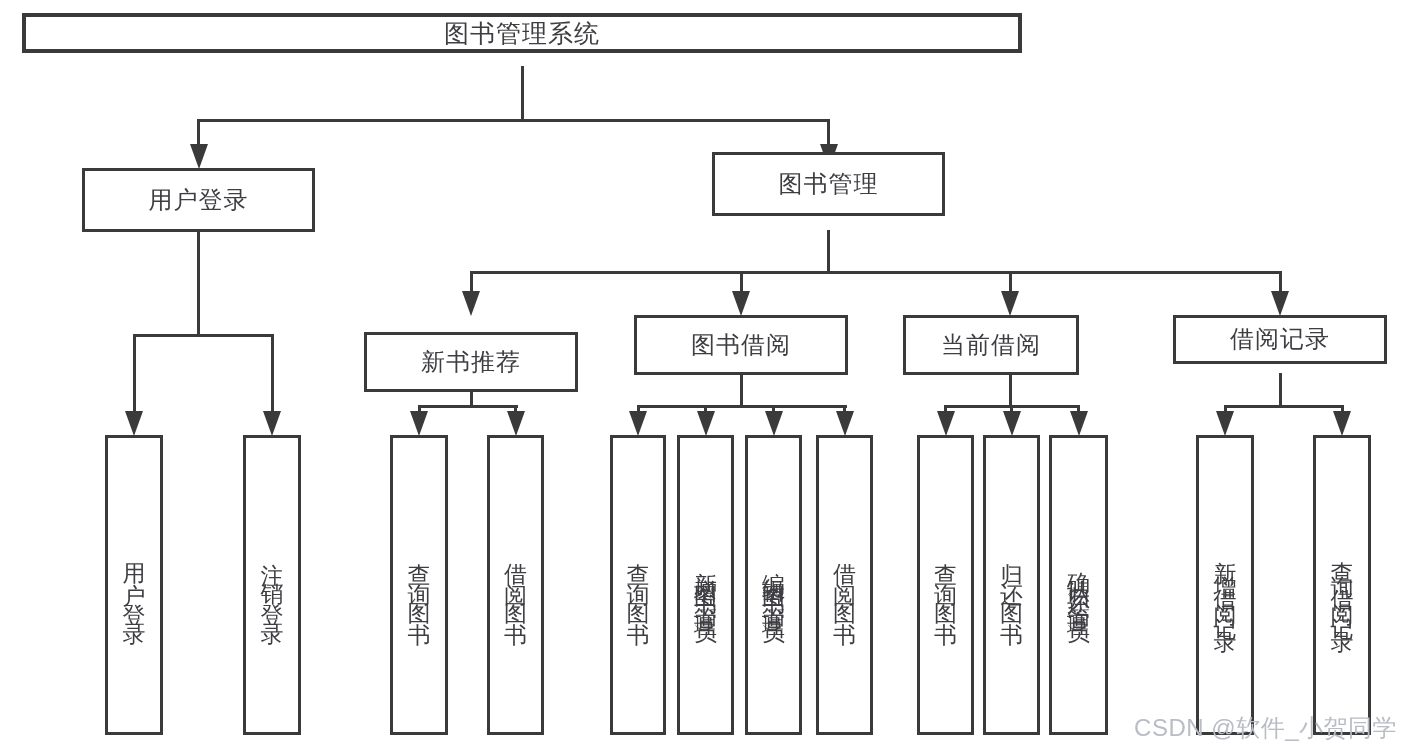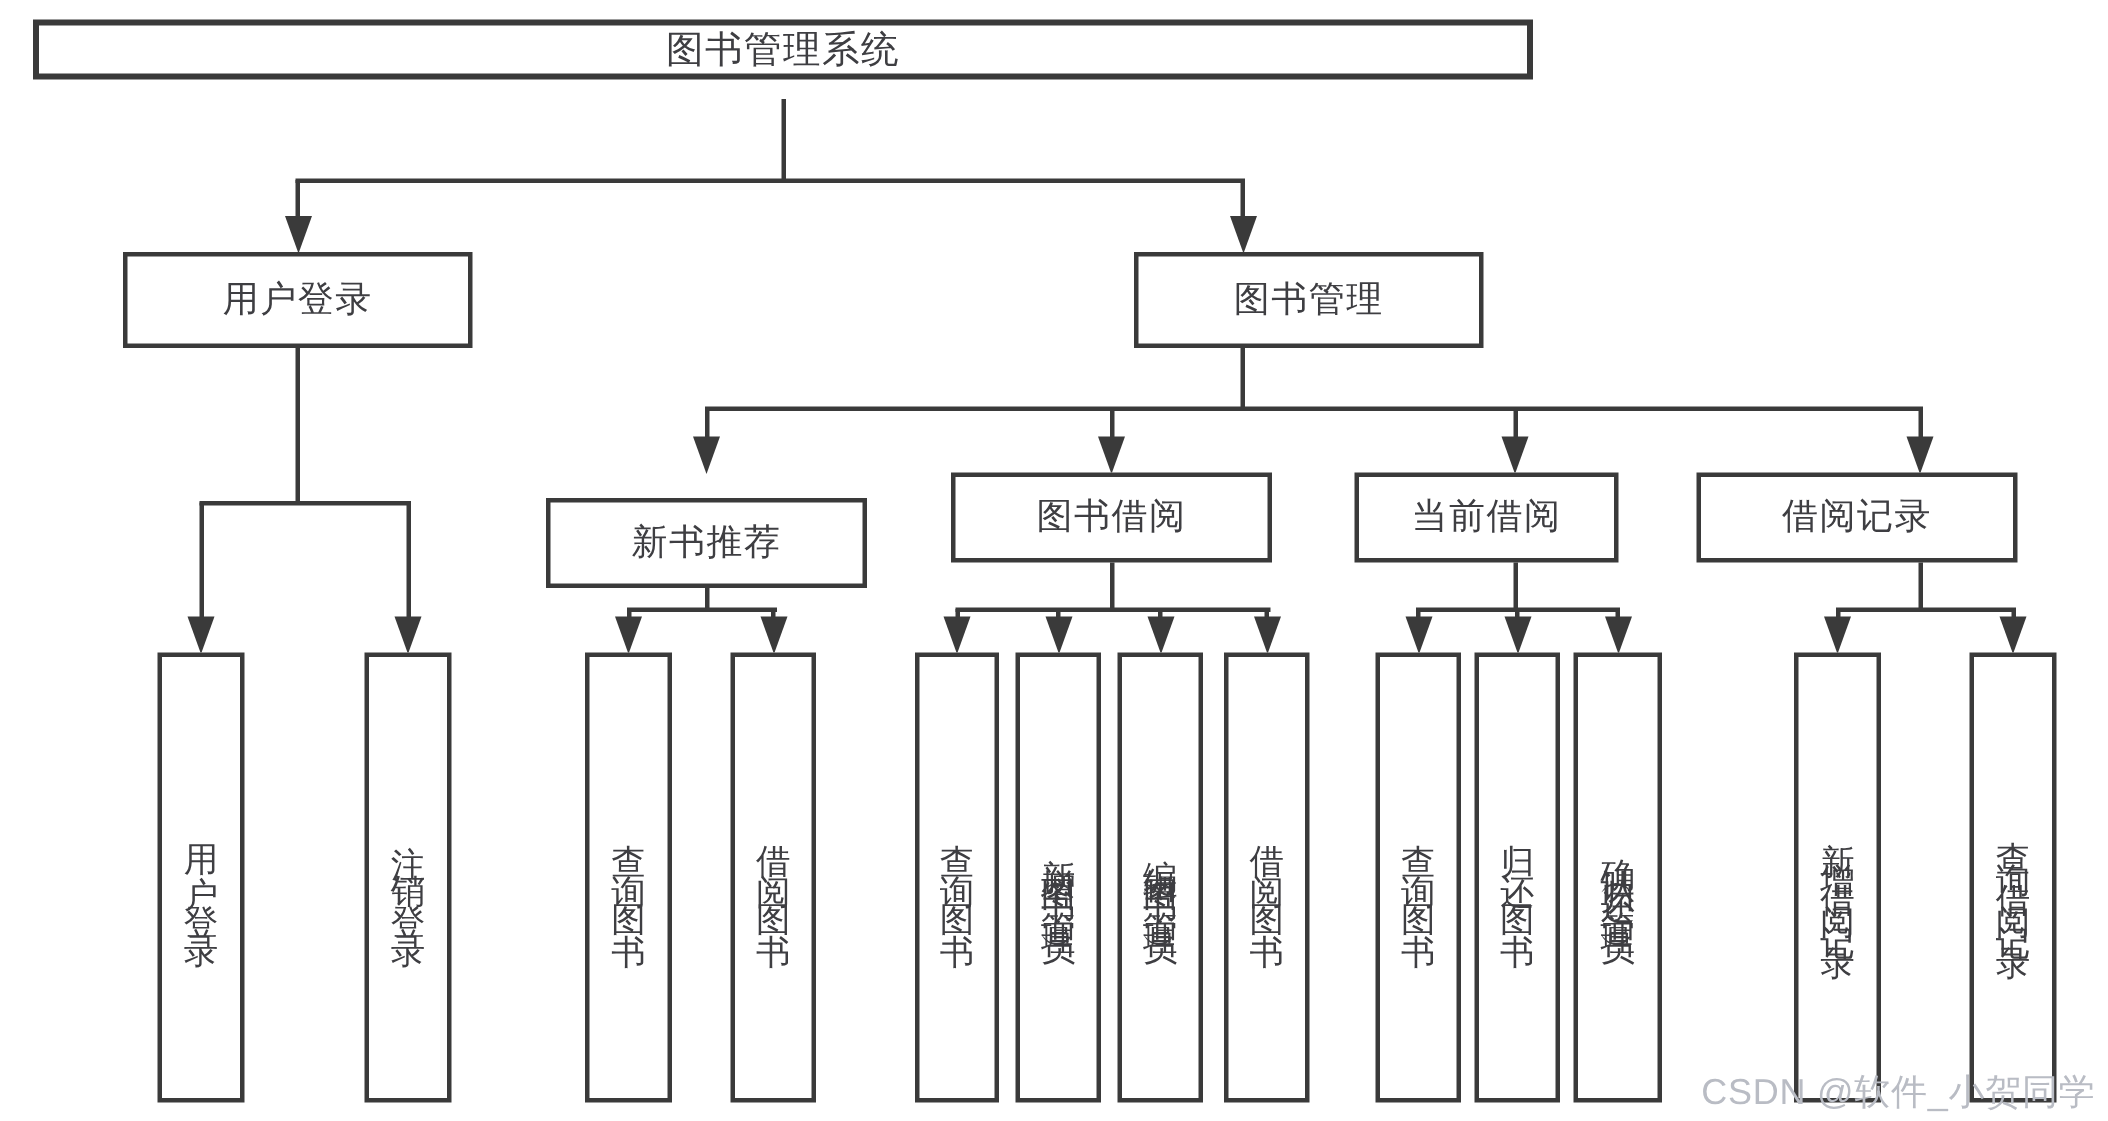--- a/index.html
+++ b/index.html
@@ -123,33 +123,33 @@
       <div class="cline" style="left: 1341px; top: 406px; width: 3px; height: 7px;"></div>
       <div class="arrow" style="left: 1333px; top: 411px;"></div>
     </div>
   <div id="nodes-layer">
       <div class="node horizontal root" style="left: 22px; top: 13px; width: 1000px; height: 40px;">
         <span class="lbl">图书管理系统</span>
       </div>
       <div class="node horizontal" style="left: 82px; top: 168px; width: 233px; height: 64px;">
         <span class="lbl">用户登录</span>
       </div>
-      <div class="node horizontal" style="left: 712px; top: 168px; width: 233px; height: 64px; margin-left: 44px;">
+      <div class="node horizontal" style="left: 712px; top: 152px; width: 233px; height: 64px;">
         <span class="lbl">图书管理</span>
       </div>
       <div class="node horizontal" style="left: 364px; top: 332px; width: 214px; height: 60px;">
         <span class="lbl">新书推荐</span>
       </div>
       <div class="node horizontal" style="left: 634px; top: 315px; width: 214px; height: 60px;">
         <span class="lbl">图书借阅</span>
       </div>
       <div class="node horizontal" style="left: 903px; top: 315px; width: 176px; height: 60px;">
         <span class="lbl">当前借阅</span>
       </div>
-      <div class="node horizontal" style="left: 1131px; top: 315px; width: 214px; height: 60px;">
+      <div class="node horizontal" style="left: 1173px; top: 315px; width: 214px; height: 49px;">
         <span class="lbl">借阅记录</span>
       </div>
       <div class="node vertical" style="left: 105px; top: 435px; width: 58px; height: 300px;">
         <span class="lbl" style="letter-spacing: 20px;">用户登录</span>
       </div>
       <div class="node vertical" style="left: 243px; top: 435px; width: 58px; height: 300px;">
         <span class="lbl" style="letter-spacing: 20px;">注销登录</span>
       </div>
       <div class="node vertical" style="left: 390px; top: 435px; width: 58px; height: 300px;">
         <span class="lbl" style="letter-spacing: 20px;">查询图书</span>

